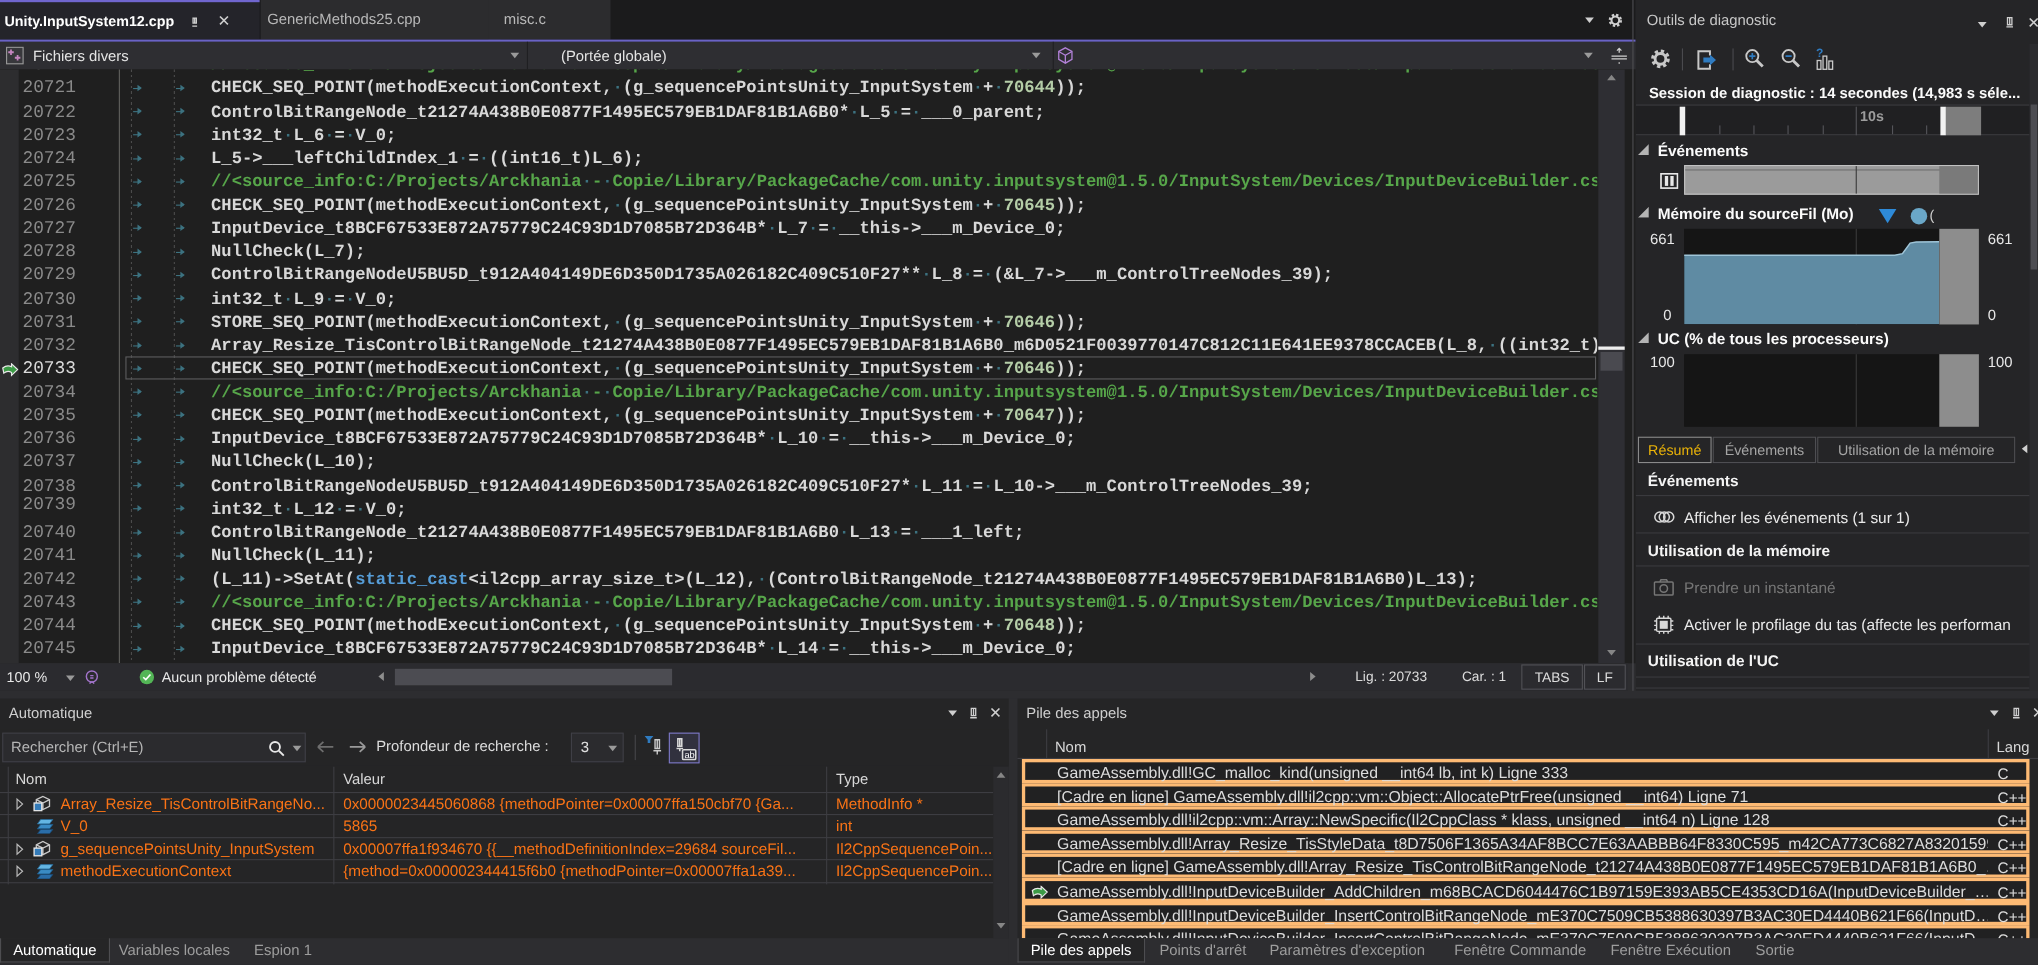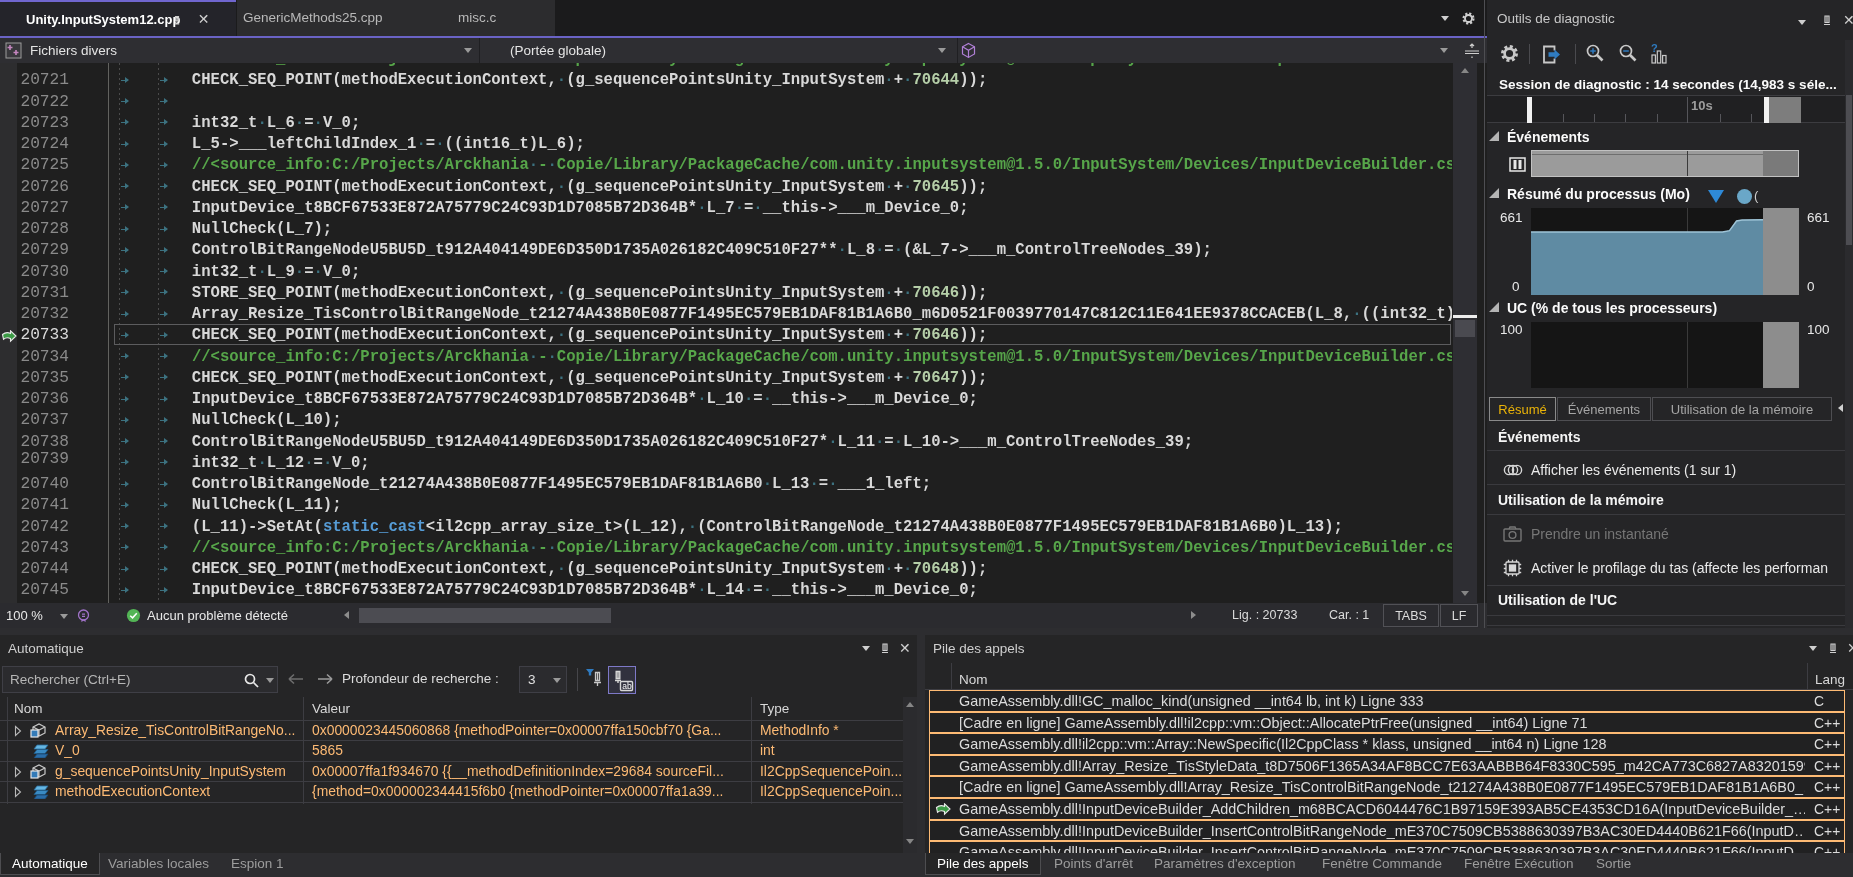--- a/index.html
+++ b/index.html
@@ -1,19 +1,19 @@
 <!DOCTYPE html>
 <html><head><meta charset="utf-8"><style>
 *{margin:0;padding:0;box-sizing:border-box}
 html,body{width:1853px;height:877px;overflow:hidden;background:#2d2d30;font-family:"Liberation Sans",sans-serif;}
 .abs{position:absolute}
 #stage{position:absolute;left:0;top:0;width:1853px;height:877px;background:#2d2d30;overflow:hidden}
 
 #tabstrip{position:absolute;left:0;top:0;width:1487px;height:38px;background:#1b1b1c}
-.dtab{position:absolute;top:0;height:36px;color:#b9b9b9;font-size:13.5px;line-height:36px;padding-left:26px;background:#2c2c2e}
+.dtab{position:absolute;top:0;height:36px;color:#b9b9b9;font-size:13.5px;line-height:36px;padding-left:4px;background:#2c2c2e}
 #tab1{left:0;width:236px;background:#24242a;border-top:2px solid #7066cf;color:#ffffff;font-weight:bold;font-size:13px}
 #tabline{position:absolute;left:0;top:36px;width:1487px;height:2px;background:#6a63c5}
 .tclose{position:absolute;top:10px;width:15px;height:15px;color:#cfcfcf;font-size:14px;line-height:15px;text-align:center;font-weight:normal}
 
 #navbar{position:absolute;left:0;top:38px;width:1487px;height:25px;background:#2e2e32}
 #navbar .sep{position:absolute;top:0;width:1px;height:25px;background:#1f1f22}
 .navtxt{position:absolute;top:0;height:25px;line-height:25px;font-size:13.5px;color:#e4e4e4}
 
 .td{width:0;height:0;border-left:4px solid transparent;border-right:4px solid transparent;border-top:5px solid #9a9a9a}
 .tu{width:0;height:0;border-left:4px solid transparent;border-right:4px solid transparent;border-bottom:5px solid #9a9a9a}
@@ -70,24 +70,24 @@
 #autos{position:absolute;left:0;top:635px;width:917px;height:218px;background:#252526}
 #stackp{position:absolute;left:925px;top:635px;width:928px;height:218px;background:#252526}
 .ptitle{position:absolute;left:8px;top:0;height:27px;line-height:27px;font-size:13.5px;color:#cfcfcf}
 .picons{position:absolute;top:9px;color:#cfcfcf}
 
 #atoolbar{position:absolute;left:0;top:28px;width:917px;height:33px;background:#252526}
 #searchbox{position:absolute;left:2px;top:3px;width:276px;height:27px;background:#2b2b2e;border:1px solid #3f3f46;color:#b6b6b6;font-size:13.5px;line-height:25px}
 #depthbox{position:absolute;left:519px;top:3px;width:48px;height:27px;background:#2b2b2e;border:1px solid #3f3f46;color:#e0e0e0;font-size:13.5px;line-height:25px}
 
 .ghead{position:absolute;font-size:13.5px;color:#d8d8d8}
-.grow{position:absolute;height:21px;line-height:21px;font-size:13.9px;color:#fdba74;white-space:nowrap;overflow:hidden}
+.grow{position:absolute;height:21px;line-height:21px;font-size:13.9px;color:#f97316;white-space:nowrap;overflow:hidden}
 .gline{position:absolute;background:#3d3d42}
 
-.csrow{position:absolute;left:4px;width:916px;height:21.6px;border:1px solid #fdba74;background:#212122}
+.csrow{position:absolute;left:4px;width:916px;height:21.6px;border:3px solid #fdba74;background:#212122}
 .csname{position:absolute;left:29px;top:0;width:846px;height:20px;line-height:20px;font-size:14.4px;color:#dcdcdc;white-space:pre;overflow:hidden}
 .cslang{position:absolute;left:884px;top:0;height:20px;line-height:20px;font-size:13.9px;color:#dcdcdc}
 .csarrow{position:absolute;left:7px;top:4px}
 
 #btabs-l{position:absolute;left:0;top:853px;width:917px;height:24px;background:#2d2d30}
 #btabs-r{position:absolute;left:925px;top:853px;width:928px;height:24px;background:#2d2d30}
 .btab{position:absolute;top:0;height:22px;line-height:22px;font-size:13.5px;color:#9d9d9d;padding:0 11px}
 .btab.act{color:#ffffff;background:#252526;border:1px solid #4d4d50;border-top:none}
 svg{display:block}
 </style></head>
@@ -183,20 +183,21 @@
 <div class="ln" style="top:449px">20739</div>
 <div class="ln" style="top:474.20px">20740</div>
 <div class="ln" style="top:495.45px">20741</div>
 <div class="ln" style="top:516.70px">20742</div>
 <div class="ln" style="top:537.95px">20743</div>
 <div class="ln" style="top:559.20px">20744</div>
 <div class="ln" style="top:580.45px">20745</div>
 <div class="ln" style="top:601.70px">20746</div>
 <div class="cl" style="top:49.20px">        <span class="cm">//&lt;source_info:C:/Projects/Arckhania<i>·</i>-<i>·</i>Copie/Library/PackageCache/com.unity.inputsystem@1.5.0/InputSystem/Devices/InputDeviceBuilder.cs:334&gt;</span></div>
 <div class="cl" style="top:70.45px">        CHECK_SEQ_POINT(methodExecutionContext,<i>·</i>(g_sequencePointsUnity_InputSystem<i>·</i>+<i>·</i><span class="num">70644</span>));</div>
+<div class="cl" style="top:91.70px">        ControlBitRangeNode_t21274A438B0E0877F1495EC579EB1DAF81B1A6B0*<i>·</i>L_5<i>·</i>=<i>·</i>___0_parent;</div>
 <div class="cl" style="top:113px">        int32_t<i>·</i>L_6<i>·</i>=<i>·</i>V_0;</div>
 <div class="cl" style="top:134.20px">        L_5-&gt;___leftChildIndex_1<i>·</i>=<i>·</i>((int16_t)L_6);</div>
 <div class="cl" style="top:155.45px">        <span class="cm">//&lt;source_info:C:/Projects/Arckhania<i>·</i>-<i>·</i>Copie/Library/PackageCache/com.unity.inputsystem@1.5.0/InputSystem/Devices/InputDeviceBuilder.cs:334&gt;</span></div>
 <div class="cl" style="top:176.70px">        CHECK_SEQ_POINT(methodExecutionContext,<i>·</i>(g_sequencePointsUnity_InputSystem<i>·</i>+<i>·</i><span class="num">70645</span>));</div>
 <div class="cl" style="top:197.95px">        InputDevice_t8BCF67533E872A75779C24C93D1D7085B72D364B*<i>·</i>L_7<i>·</i>=<i>·</i>__this-&gt;___m_Device_0;</div>
 <div class="cl" style="top:219.20px">        NullCheck(L_7);</div>
 <div class="cl" style="top:240.45px">        ControlBitRangeNodeU5BU5D_t912A404149DE6D350D1735A026182C409C510F27**<i>·</i>L_8<i>·</i>=<i>·</i>(&amp;L_7-&gt;___m_ControlTreeNodes_39);</div>
 <div class="cl" style="top:261.70px">        int32_t<i>·</i>L_9<i>·</i>=<i>·</i>V_0;</div>
 <div class="cl" style="top:282.95px">        STORE_SEQ_POINT(methodExecutionContext,<i>·</i>(g_sequencePointsUnity_InputSystem<i>·</i>+<i>·</i><span class="num">70646</span>));</div>
 <div class="cl" style="top:304.20px">        Array_Resize_TisControlBitRangeNode_t21274A438B0E0877F1495EC579EB1DAF81B1A6B0_m6D0521F0039770147C812C11E641EE9378CCACEB(L_8,<i>·</i>((int32_t)L_9));</div>
@@ -399,21 +400,21 @@
         </svg>
       </div>
     <div id="evlane">
       <div class="abs" style="left:0;top:0;width:268px;height:27px;background:#9b9b9b;border:1px solid #c2c2c2"></div>
       <div class="abs" style="left:1px;top:4px;width:266px;height:1px;background:#6f6f6f"></div>
       <div class="abs" style="left:156px;top:1px;width:1px;height:25px;background:#3a3a3a"></div>
       <div class="abs" style="left:232px;top:1px;width:35px;height:25px;background:#7a7a7a"></div>
     </div>
 
     <div class="exp" style="top:188px"></div>
-    <div class="sechdr" style="left:20px;top:186px">Résumé du processus (Mo)</div>
+    <div class="sechdr" style="left:20px;top:186px">Mémoire du sourceFil (Mo)</div>
     <div class="abs" style="left:221px;top:190px;width:0;height:0;border-left:8px solid transparent;border-right:8px solid transparent;border-top:13px solid #2e8ad8"></div>
     <div class="abs" style="left:250px;top:189px;width:15px;height:15px;border-radius:50%;background:#6aa7c8"></div>
     <div class="abs" style="left:267px;top:188px;color:#cfcfcf;font-size:13px">(</div>
     <div class="axlbl" style="left:13px;top:210px">661</div>
     <div class="axlbl" style="left:320px;top:210px">661</div>
     <div class="axlbl" style="left:25px;top:279px">0</div>
     <div class="axlbl" style="left:320px;top:279px">0</div>
     <div id="memchart">
       <div class="abs" style="left:156px;top:0;width:1px;height:87px;background:#3a3a3a"></div>
       <div class="abs" style="left:0;top:0;width:232px;height:87px;background:#5f8ba3;clip-path:polygon(0 27.6%,82.5% 27.6%,85.5% 26%,88.5% 15%,91% 13.8%,100% 13.6%,100% 100%,0 100%)"></div>

